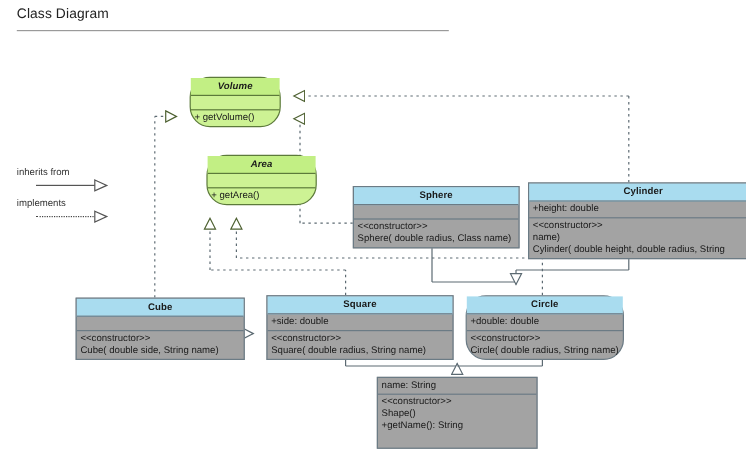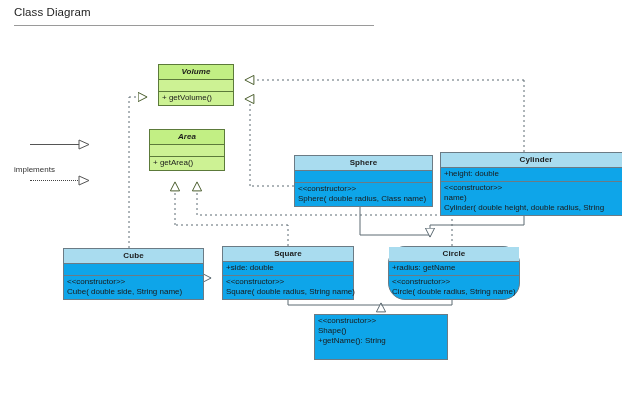--- a/index.html
+++ b/index.html
@@ -34,23 +34,23 @@
   }
 
   
   #wires{position:absolute;left:0;top:0;width:622px;height:394px;pointer-events:none;}
 
   
   .umlbox{
     position:absolute;box-sizing:border-box;
     border:1px solid #6b7b85;
     font-size:8px;line-height:10px;
-    background:#0ea5e9;
-  }
-  .umlbox.iface{background:#cdf294;border-color:#5c7a3a;}
+    background:#a3a3a3;
+  }
+  .umlbox.iface{background:#cdf294;border-color:#5c7a3a;border-radius:17px;}
   .umlbox .hdr{
     box-sizing:border-box;width:100%;
     text-align:center;font-weight:bold;font-size:8px;
     padding:2px 2px 2px 2px;
     border-bottom:1px solid #6b7b85;
     background:#a9dcef;
     letter-spacing:.1px;
   }
   .umlbox.iface .hdr{background:#c2ef84;border-bottom-color:#5c7a3a;font-style:italic;}
   .umlbox .sect{
@@ -58,38 +58,39 @@
     padding:1px 3px 2px 3px;
     border-bottom:1px solid #6b7b85;
   }
   .umlbox.iface .sect{border-bottom-color:#5c7a3a;}
   .umlbox .sect:last-child{border-bottom:none;}
   .umlbox .sect.empty{height:12px;padding:0;}
   .umlbox .ln{display:block;white-space:pre;}
 
   
   #box-volume  {left:158px;top:64px;  width:76px;}
-  #box-area    {left:149px;top:129px; width:76px;}
+  #box-area    {left:172px;top:129px; width:92px;}
   #box-sphere  {left:294px;top:155px; width:139px;}
   #box-cylinder{left:440px;top:152px; width:192px;}
   #box-cube    {left:63px; top:248px; width:141px;}
-  #box-square  {left:222px;top:246px; width:132px;}
+  #box-square  {left:222px;top:246px; width:156px;}
   #box-circle  {left:388px;top:246px; width:132px;border-radius:17px;}
   #box-shape   {left:314px;top:314px; width:134px;}
 </style>
 </head>
 <body>
 
 <div id="canvas">
 
   <div id="page-title">Class Diagram</div>
   <div id="title-rule"></div>
 
   <div id="legend">
     <div class="legend-row">
+      <span class="legend-label">inherits from</span>
       <div class="legend-art">
         <div class="legend-line-solid"></div>
         <svg width="66" height="11" style="position:absolute;left:0;top:0;">
           <polygon points="49,1 59,5.5 49,10" fill="#ffffff" stroke="#555" stroke-width="1"></polygon>
         </svg>
       </div>
     </div>
     <div class="legend-row">
       <span class="legend-label">implements</span>
       <div class="legend-art">
@@ -224,29 +225,32 @@
     </div>
     <div class="sect">
       <span class="ln">&lt;&lt;constructor&gt;&gt;</span>
       <span class="ln">Square( double radius, String name)</span>
     </div>
   </div>
 
   <div class="umlbox" id="box-circle">
     <div class="hdr">Circle</div>
     <div class="sect">
-      <span class="ln">+radius: getName</span>
+      <span class="ln">+double: double</span>
     </div>
     <div class="sect">
       <span class="ln">&lt;&lt;constructor&gt;&gt;</span>
       <span class="ln">Circle( double radius, String name)</span>
     </div>
   </div>
 
   <div class="umlbox" id="box-shape">
+    <div class="sect">
+      <span class="ln">name: String</span>
+    </div>
     <div class="sect" style="height:44px;">
       <span class="ln">&lt;&lt;constructor&gt;&gt;</span>
       <span class="ln">Shape()</span>
       <span class="ln">+getName(): String</span>
     </div>
   </div>
 
 </div>
 
 </body></html>

